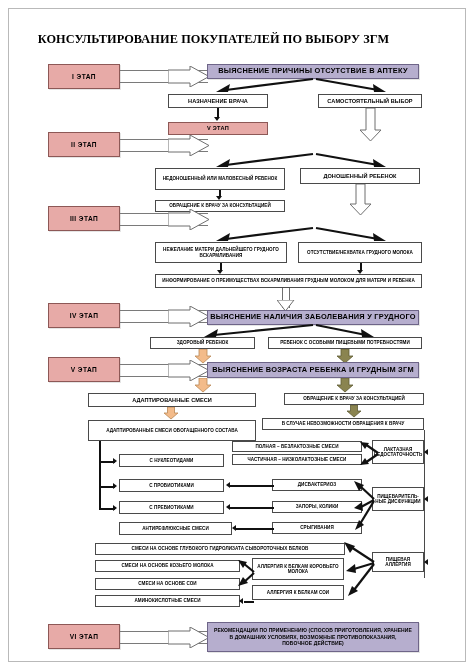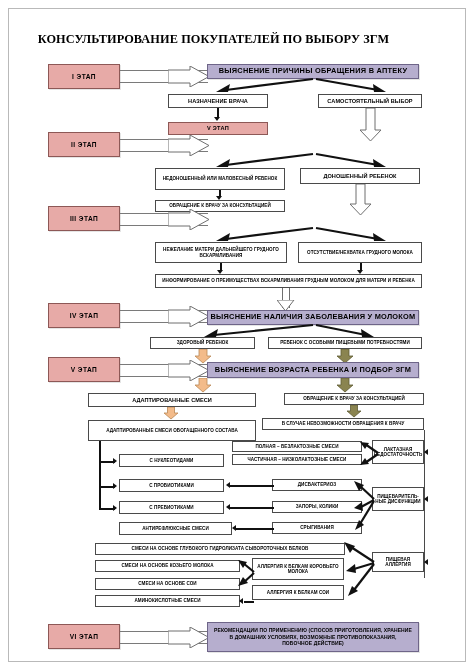--- a/index.html
+++ b/index.html
@@ -135,21 +135,21 @@
   <div class="box stage" style="left:48px; top:64px; width:72px; height:25px;">I ЭТАП</div>
 
   <div class="hline grey" style="left:120px; top:70px; width:88px;"></div>
   <div class="hline grey" style="left:120px; top:82px; width:88px;"></div>
   <div class="hollow-right" style="left:168px; top:66px; width:42px; height:21px;">
     <svg width="42" height="21" viewBox="0 0 42 21">
         <polygon points="0,4 22,4 22,0 41,10.5 22,21 22,17 0,17" fill="#ffffff" stroke="#6f6f6f" stroke-width="1"></polygon>
       </svg>
   </div>
 
-  <div class="box purple" style="left:207px; top:64px; width:212px; height:15px;">ВЫЯСНЕНИЕ ПРИЧИНЫ ОБРАЩЕНИЯ В АПТЕКУ</div>
+  <div class="box purple" style="left:207px; top:64px; width:212px; height:15px;">ВЫЯСНЕНИЕ ПРИЧИНЫ ОТСУТСТВИЕ В АПТЕКУ</div>
 
   <div class="svgline" style="left:190px; top:78px;">
     <svg width="210" height="16" viewBox="0 0 210 16">
       <path d="M123,1 L36,12" stroke="#111" stroke-width="2.2" fill="none"></path>
       <polygon points="26,14 40,6 38,14" fill="#111"></polygon>
       <path d="M126,1 L188,12" stroke="#111" stroke-width="2.2" fill="none"></path>
       <polygon points="196,14 183,6 184,14" fill="#111"></polygon>
     </svg>
   </div>
 
@@ -235,21 +235,21 @@
   </div>
 
   <div class="box stage" style="left:48px; top:303px; width:72px; height:25px;">IV ЭТАП</div>
   <div class="hline grey" style="left:120px; top:310px; width:88px;"></div>
   <div class="hline grey" style="left:120px; top:322px; width:88px;"></div>
   <div class="hollow-right" style="left:168px; top:306px; width:42px; height:21px;">
     <svg width="42" height="21" viewBox="0 0 42 21">
         <polygon points="0,4 22,4 22,0 41,10.5 22,21 22,17 0,17" fill="#ffffff" stroke="#6f6f6f" stroke-width="1"></polygon>
       </svg>
   </div>
-  <div class="box purple" style="left:207px; top:310px; width:212px; height:15px;">ВЫЯСНЕНИЕ НАЛИЧИЯ ЗАБОЛЕВАНИЯ У МОЛОКОМ</div>
+  <div class="box purple" style="left:207px; top:310px; width:212px; height:15px;">ВЫЯСНЕНИЕ НАЛИЧИЯ ЗАБОЛЕВАНИЯ У ГРУДНОГО</div>
 
   <div class="svgline" style="left:190px; top:324px;">
     <svg width="210" height="15" viewBox="0 0 210 15">
       <path d="M123,1 L24,11" stroke="#111" stroke-width="2.2" fill="none"></path>
       <polygon points="14,13 28,5 26,13" fill="#111"></polygon>
       <path d="M126,1 L176,11" stroke="#111" stroke-width="2.2" fill="none"></path>
       <polygon points="184,13 171,5 172,13" fill="#111"></polygon>
     </svg>
   </div>
 
@@ -268,21 +268,21 @@
   </div>
 
   <div class="box stage" style="left:48px; top:357px; width:72px; height:25px;">V ЭТАП</div>
   <div class="hline grey" style="left:120px; top:364px; width:88px;"></div>
   <div class="hline grey" style="left:120px; top:376px; width:88px;"></div>
   <div class="hollow-right" style="left:168px; top:360px; width:42px; height:21px;">
     <svg width="42" height="21" viewBox="0 0 42 21">
         <polygon points="0,4 22,4 22,0 41,10.5 22,21 22,17 0,17" fill="#ffffff" stroke="#6f6f6f" stroke-width="1"></polygon>
       </svg>
   </div>
-  <div class="box purple" style="left:207px; top:362px; width:212px; height:16px;">ВЫЯСНЕНИЕ ВОЗРАСТА РЕБЕНКА И ПОДБОР ЗГМ</div>
+  <div class="box purple" style="left:207px; top:362px; width:212px; height:16px;">ВЫЯСНЕНИЕ ВОЗРАСТА РЕБЕНКА И ГРУДНЫМ ЗГМ</div>
 
   <div class="block-arrow" style="left:194px; top:378px; width:18px; height:15px;">
     <svg width="18" height="15" viewBox="0 0 18 15">
         <polygon points="5,0 13,0 13,7 17,7 9,14 1,7 5,7" fill="#f3bb8a" stroke="#b98855" stroke-width=".8"></polygon>
       </svg>
   </div>
   <div class="block-arrow" style="left:336px; top:378px; width:18px; height:15px;">
     <svg width="18" height="15" viewBox="0 0 18 15">
         <polygon points="5,0 13,0 13,7 17,7 9,14 1,7 5,7" fill="#8a8450" stroke="#5e5a33" stroke-width=".8"></polygon>
       </svg>

